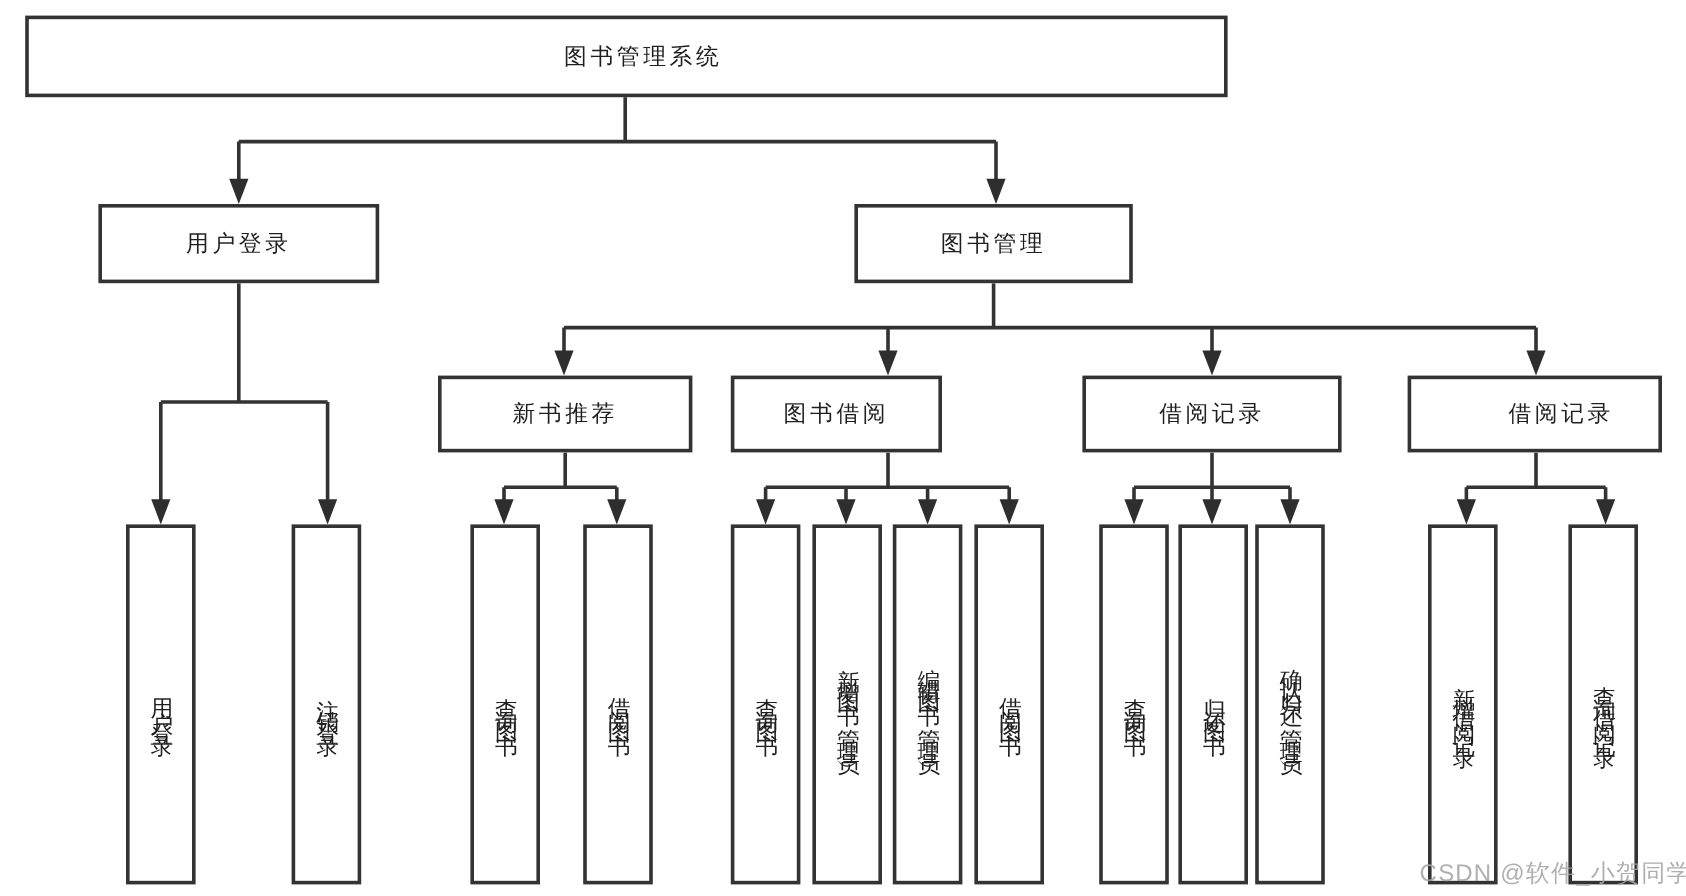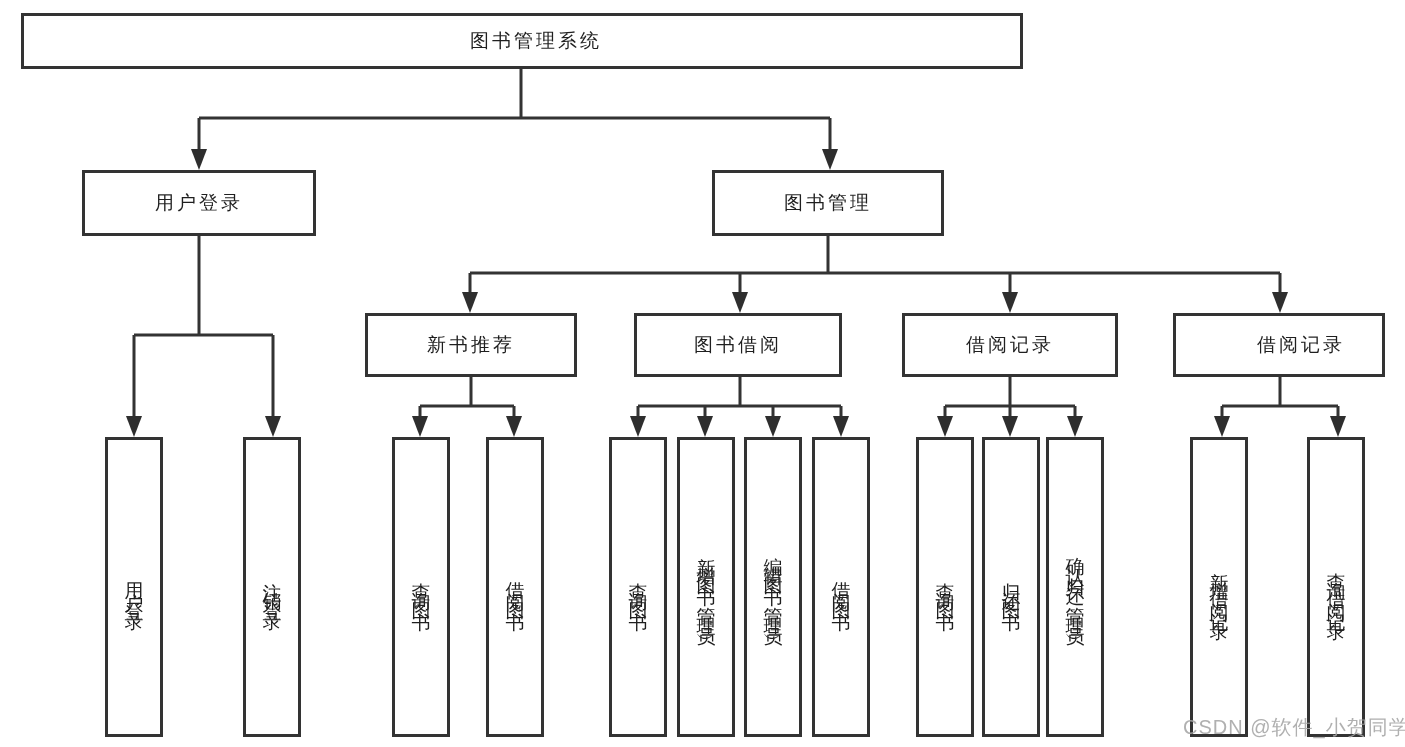--- a/index.html
+++ b/index.html
@@ -101,27 +101,27 @@
     <path class="line" d="M1010 377 V406 M945 406 H1075 M945 406 V420 M1010 406 V420 M1075 406 V420"></path>
     <use href="#arr" class="arrowhead" transform="translate(945,437)"></use>
     <use href="#arr" class="arrowhead" transform="translate(1010,437)"></use>
     <use href="#arr" class="arrowhead" transform="translate(1075,437)"></use>
 
     <path class="line" d="M1280 377 V406 M1222 406 H1338 M1222 406 V420 M1338 406 V420"></path>
     <use href="#arr" class="arrowhead" transform="translate(1222,437)"></use>
     <use href="#arr" class="arrowhead" transform="translate(1338,437)"></use>
   </svg>
 
-  <div class="hnode" style="left:21px; top:13px; width:1002px; height:56px;padding-left:28px;">图书管理系统</div>
+  <div class="hnode" style="left:21px; top:13px; width:1002px; height:68px;padding-left:28px;">图书管理系统</div>
 
   <div class="hnode" style="left:82px; top:170px; width:234px; height:66px;">用户登录</div>
   <div class="hnode" style="left:712px; top:170px; width:232px; height:66px;">图书管理</div>
 
   <div class="hnode" style="left:365px; top:313px; width:212px; height:64px;">新书推荐</div>
-  <div class="hnode" style="left:634px; top:313px; width:208px; height:64px;">图书借阅</div>
+  <div class="hnode" style="left:609px; top:313px; width:176px; height:64px;">图书借阅</div>
   <div class="hnode" style="left:902px; top:313px; width:216px; height:64px;">借阅记录</div>
   <div class="hnode" style="left:1173px; top:313px; width:212px; height:64px;padding-left:44px;">借阅记录</div>
 
   <div class="vnode" style="left:105px;">用户登录</div>
   <div class="vnode" style="left:243px;">注销登录</div>
 
   <div class="vnode" style="left:392px;">查询图书</div>
   <div class="vnode" style="left:486px;">借阅图书</div>
 
   <div class="vnode" style="left:609px;">查询图书</div>

